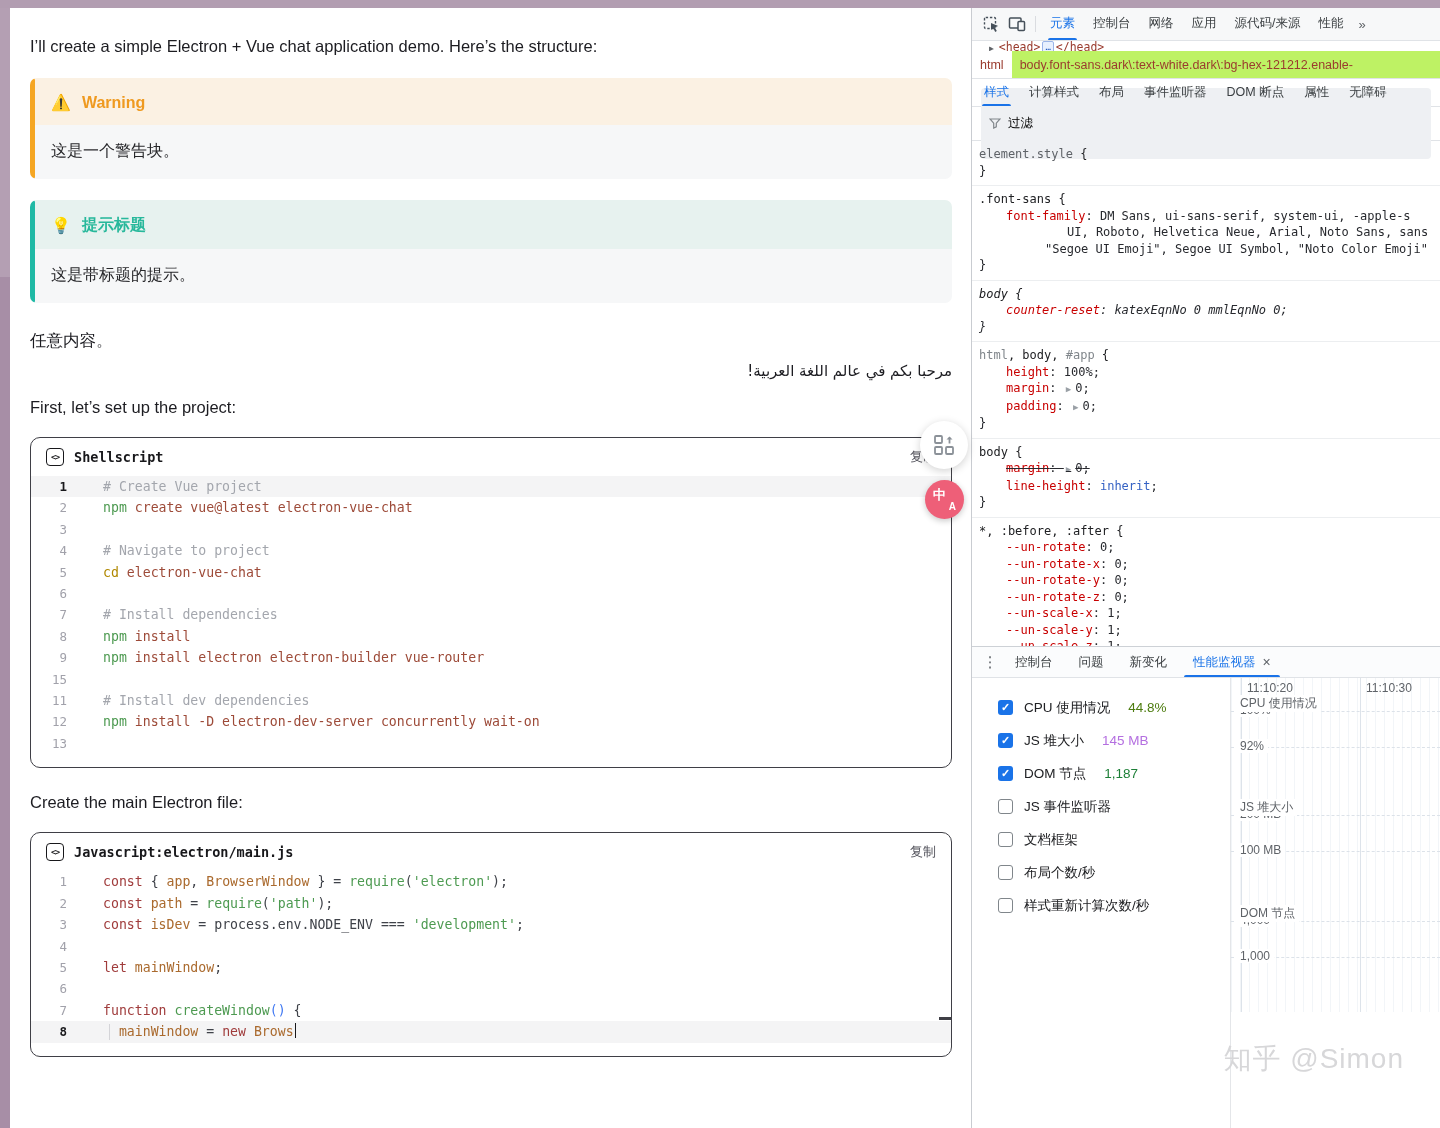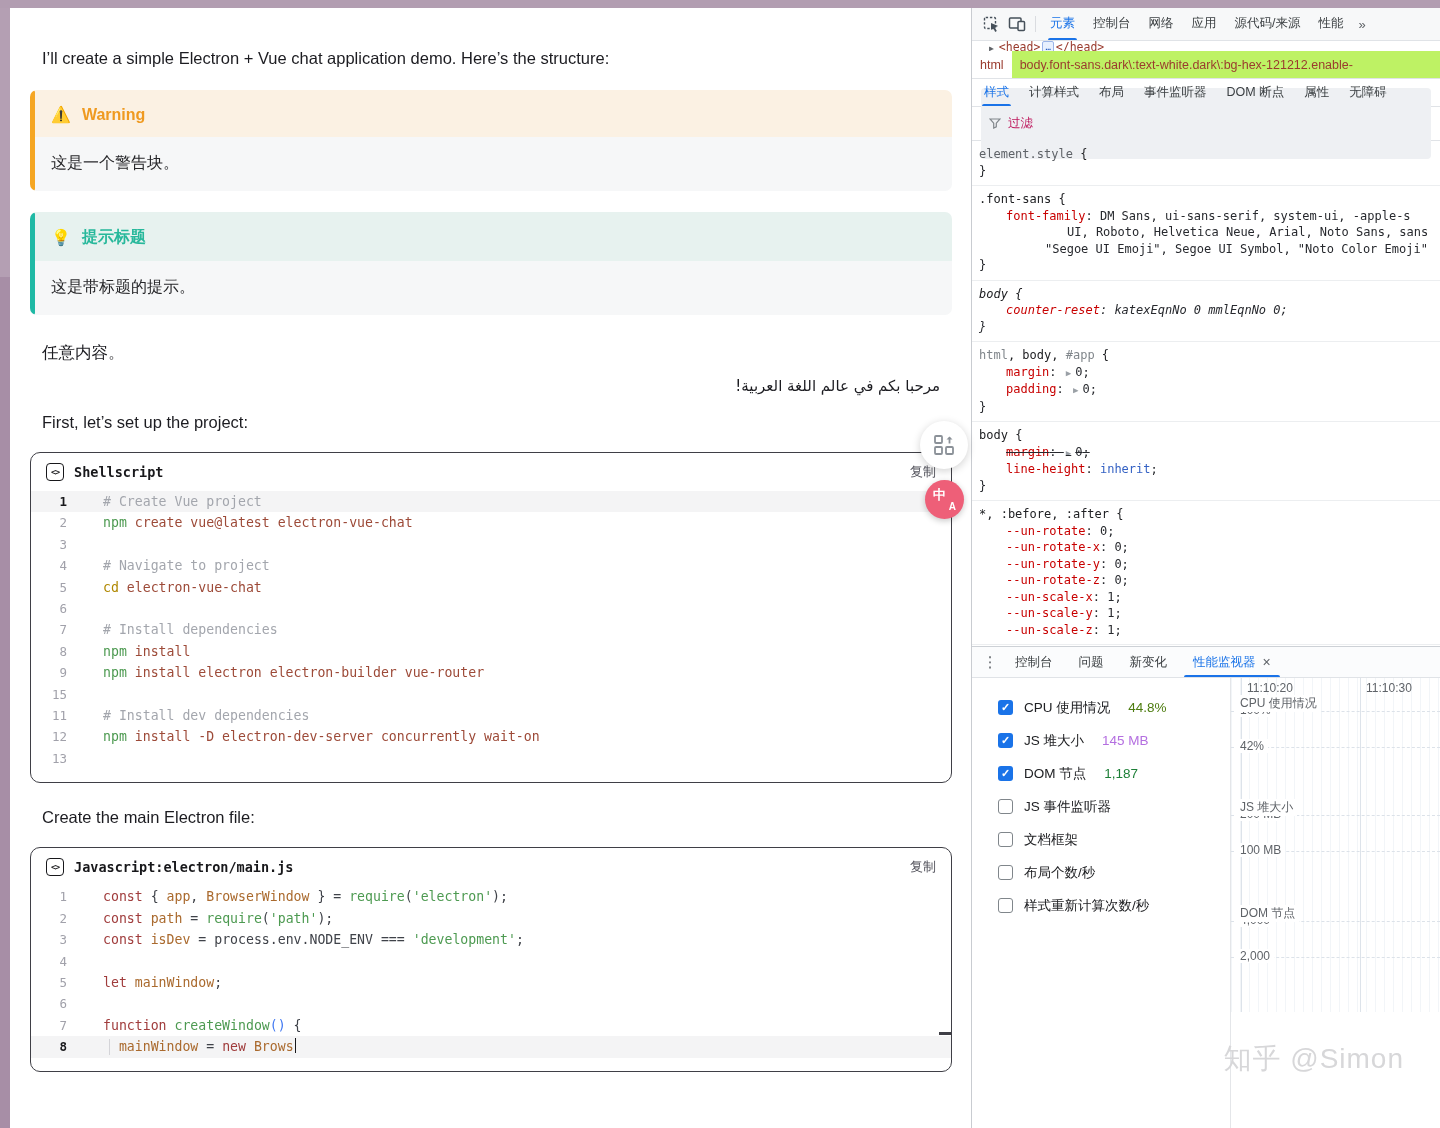--- a/index.html
+++ b/index.html
@@ -5,21 +5,21 @@
   html,body{margin:0;padding:0}
   body{width:1440px;height:1128px;position:relative;overflow:hidden;background:#fff;
        font-family:"Liberation Sans",sans-serif;-webkit-font-smoothing:antialiased}
   
   .top-strip{position:absolute;left:0;top:0;width:1440px;height:8px;background:#b29db1;z-index:6}
   .left-strip{position:absolute;left:0;top:0;width:10px;height:1128px;background:#b49fb3;z-index:5}
   .left-strip .thumb{position:absolute;left:0;top:277px;bottom:0;width:10px;background:#a78ea6}
   .left-card{position:absolute;left:10px;top:8px;width:961px;height:1120px;background:#fff;border-radius:14px 0 0 0}
   
   .doc{padding:27px 19px 0 20px;color:#1c1c21;font-size:16.5px}
-  .para{margin:12px;line-height:22px}
+  .para{margin:0;line-height:22px}
   .callout{position:relative;border-radius:7px;overflow:hidden;margin-top:21px}
   .callout .bar{position:absolute;left:0;top:0;bottom:0;width:5px;border-radius:4px;z-index:2}
   .chead{display:flex;align-items:center;gap:11px;padding:15px 20px 13px 21px;font-weight:bold;font-size:16px}
   .cbody{padding:16px 20px 17px 21px;background:#f6f7f8;font-size:16px;color:#27272a}
   .warn .bar{background:#f5a623}.warn .chead{background:#fbf1e3;color:#ef9a20}
   .tip  .bar{background:#1fb9a5}.tip  .chead{background:#e7f2ef;color:#27b89b}
   .cicon{font-size:16px}
   .arabic{direction:rtl;text-align:right;font-size:15px;margin-top:9px;font-family:"DejaVu Sans",sans-serif}
   .spacer-lg{margin-top:26px}.spacer-md{margin-top:14px}
   
@@ -65,21 +65,21 @@
   .ell{display:inline-block;border:1px solid #9ab4e8;background:#e8f0fe;color:#1a56bd;border-radius:2px;
        padding:0 2px;font-size:9px;line-height:10px;vertical-align:1px;margin:0 2px}
   .bcrumb{height:27px;display:flex;align-items:stretch;border-bottom:1px solid #e0e3e7;overflow:hidden;white-space:nowrap}
   .crumb{display:flex;align-items:center;padding:0 8px;color:#9a3b2e;font-size:12.5px}
   .crumb.sel{background:#bef264;flex:1}
   .sttabs{height:27px;display:flex;align-items:center;border-bottom:1px solid #e0e3e7;padding:0 2px;overflow:hidden;white-space:nowrap}
   .sttab{padding:0 10px;line-height:26px;height:27px;position:relative;color:#3c4043;flex:none}
   .sttab.on{color:#1a73e8}
   .sttab.on::after{content:"";position:absolute;left:8px;right:8px;bottom:0;height:2.5px;background:#1a73e8;border-radius:2px 2px 0 0}
   .filterrow{height:34px;display:flex;align-items:center;padding:5px 9px;border-bottom:1px solid #e0e3e7;box-sizing:border-box}
-  .filterband{flex:1;background:#eef0f3;border-radius:4px;height:39px;display:flex;align-items:center;padding:16px 8px;gap:7px;color:#be185d}
+  .filterband{flex:1;background:#eef0f3;border-radius:4px;height:39px;display:flex;align-items:center;padding:16px 8px;gap:7px;color:#000000}
   .rulespane{height:507px;overflow:hidden;font-family:"DejaVu Sans Mono",monospace;font-size:12px;line-height:16.5px;color:#27292e}
   .rule{padding:5px 6px 6px 7px;border-bottom:1px solid #eceef0}
   .rule.it{font-style:italic}
   .rdecl{padding-left:27px}
   .rcont0{padding-left:88px;white-space:nowrap}
   .rcont1{padding-left:66px;white-space:nowrap}
   .rsel{white-space:nowrap}
   .s-sel{color:#202124}.s-dim{color:#80868b}.s-dim2{color:#5f6368}
   .rprop{color:#c80000}
   .rdecl.struck{text-decoration:line-through}
@@ -339,20 +339,21 @@
         <div class="rcont1">"Segoe UI Emoji", Segoe UI Symbol, "Noto Color Emoji"</div>
         <div class="rsel">}</div>
       </div>
       <div class="rule it">
         <div class="rsel"><span class="s-sel">body</span><span class="s-sel"> {</span></div>
         <div class="rdecl"><span class="rprop">counter-reset</span>: <span>katexEqnNo 0 mmlEqnNo 0</span>;</div>
         <div class="rsel">}</div>
       </div>
       <div class="rule">
         <div class="rsel"><span class="s-dim">html</span><span class="s-sel">, </span><span class="s-sel">body</span><span class="s-sel">, </span><span class="s-dim">#app</span><span class="s-sel"> {</span></div>
+        <div class="rdecl"><span class="rprop">height</span>: <span>100%</span>;</div>
         <div class="rdecl"><span class="rprop">margin</span>: <span class="arr">▶</span><span>0</span>;</div>
         <div class="rdecl"><span class="rprop">padding</span>: <span class="arr">▶</span><span>0</span>;</div>
         <div class="rsel">}</div>
       </div>
       <div class="rule">
         <div class="rsel"><span class="s-sel">body</span><span class="s-sel"> {</span></div>
         <div class="rdecl struck"><span class="rprop">margin</span>: <span class="arr">▶</span><span>0</span>;</div>
         <div class="rdecl"><span class="rprop">line-height</span>: <span class="v-blue">inherit</span>;</div>
         <div class="rsel">}</div>
       </div>
@@ -425,34 +426,34 @@
       <div class="chart" id="chart">
           <div class="major" style="left: 10px;"></div>
           <div class="major" style="left: 129px;"></div>
           <span class="ts" style="left: 16px;">11:10:20</span>
           <span class="ts" style="left: 135px;">11:10:30</span>
           <span class="stitle" style="top: 17px;">CPU 使用情况</span>
           <div class="hline" style="top: 33px;">
             <span class="hlabel">100%</span>
           </div>
           <div class="hline" style="top: 69px;">
-            <span class="hlabel">42%</span>
+            <span class="hlabel">92%</span>
           </div>
           <span class="stitle" style="top: 121px;">JS 堆大小</span>
           <div class="hline" style="top: 137px;">
             <span class="hlabel">200 MB</span>
           </div>
           <div class="hline" style="top: 173px;">
             <span class="hlabel">100 MB</span>
           </div>
           <span class="stitle" style="top: 227px;">DOM 节点</span>
           <div class="hline" style="top: 243px;">
             <span class="hlabel">4,000</span>
           </div>
           <div class="hline" style="top: 279px;">
-            <span class="hlabel">2,000</span>
+            <span class="hlabel">1,000</span>
           </div>
         </div>
     </div>
   </div>
 </div>
 
 <div class="watermark">知乎 @Simon</div>
 
 </body></html>

